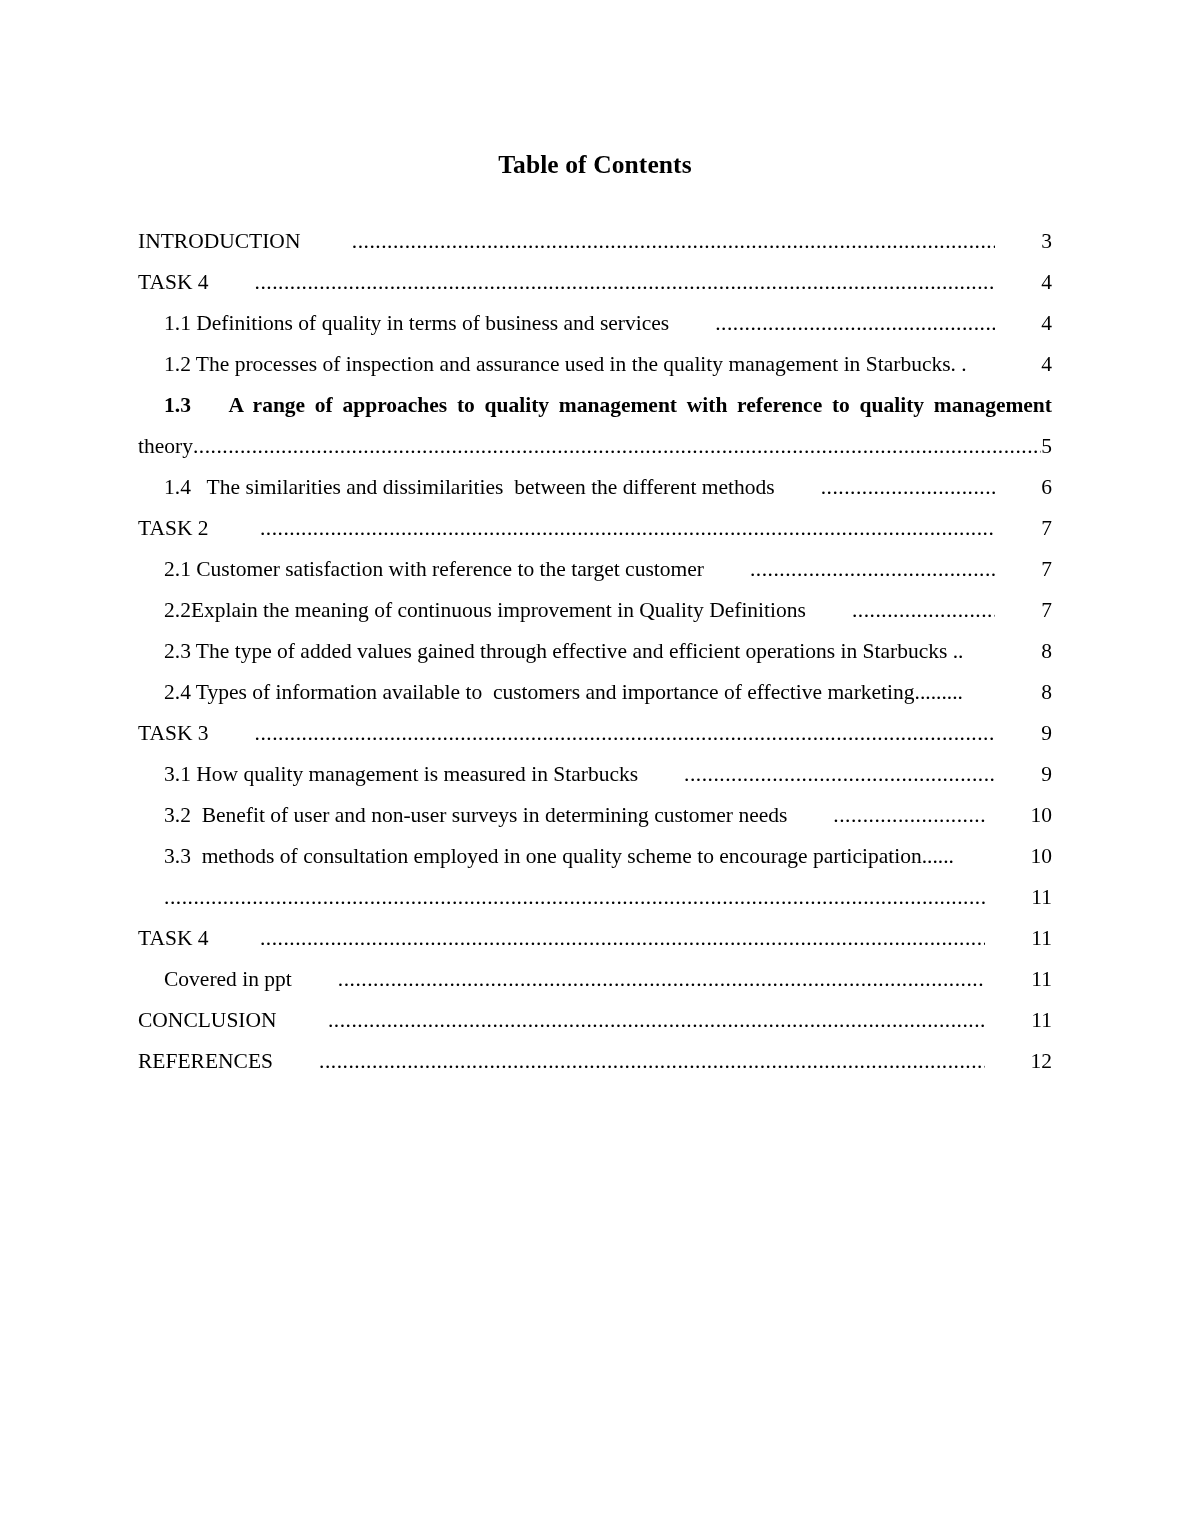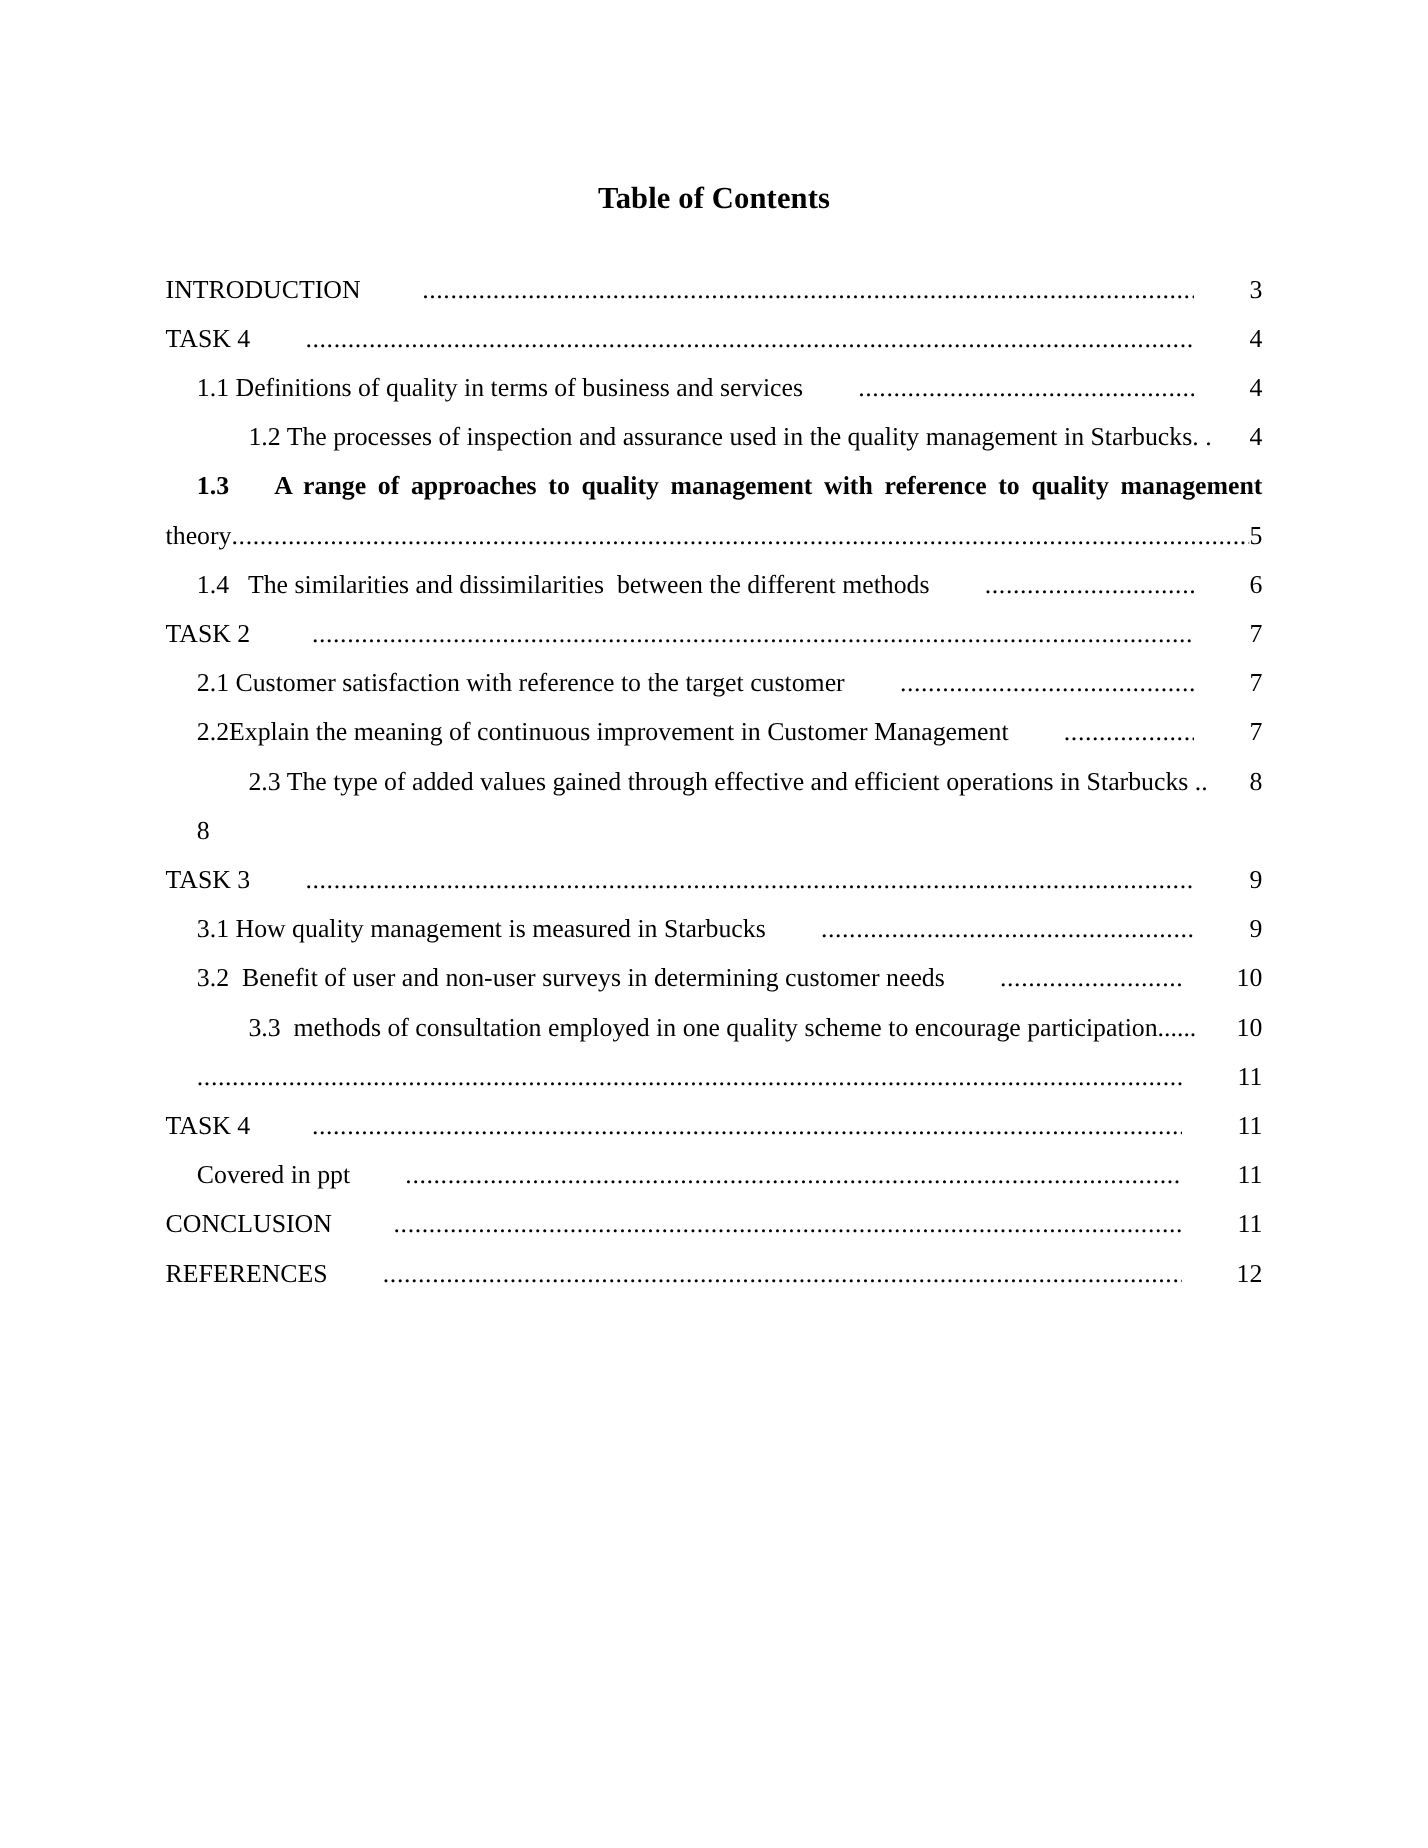--- a/index.html
+++ b/index.html
@@ -117,43 +117,42 @@
   
   .entry-literal {
     display: flex;
     align-items: baseline;
     width: 100%;
     justify-content: space-between;
   }
 
   .entry-literal .entry-label {
     white-space: pre;
-    margin-left: 43px;
   }
 </style>
 </head>
 <body>
 
 <div class="page">
   <div class="content">
 
     <h1 class="toc-title">Table of Contents</h1>
 
     <div class="toc-list" id="toc-list">
         <div class="toc-entry level-1"><div class="entry-row"><span class="entry-label">INTRODUCTION </span><span class="entry-leader"></span><span class="entry-page">3</span></div></div>
         <div class="toc-entry level-1"><div class="entry-row"><span class="entry-label">TASK 4</span><span class="entry-leader"></span><span class="entry-page">4</span></div></div>
         <div class="toc-entry level-2"><div class="entry-row"><span class="entry-label">1.1 Definitions of quality in terms of business and services</span><span class="entry-leader"></span><span class="entry-page">4</span></div></div>
         <div class="toc-entry level-2"><div class="entry-literal"><span class="entry-label">1.2 The processes of inspection and assurance used in the quality management in Starbucks. .</span><span class="entry-page">4</span></div></div>
         <div class="toc-entry level-2"><div class="entry-wrapped"><div class="wrapped-first">1.3    A range of approaches to quality management with reference to quality management</div><div class="wrapped-second"><span class="entry-label">theory</span><span class="entry-leader"></span><span class="entry-page">5</span></div></div></div>
         <div class="toc-entry level-2"><div class="entry-row"><span class="entry-label">1.4   The similarities and dissimilarities  between the different methods</span><span class="entry-leader"></span><span class="entry-page">6</span></div></div>
         <div class="toc-entry level-1"><div class="entry-row"><span class="entry-label">TASK 2 </span><span class="entry-leader"></span><span class="entry-page">7</span></div></div>
         <div class="toc-entry level-2"><div class="entry-row"><span class="entry-label">2.1 Customer satisfaction with reference to the target customer</span><span class="entry-leader"></span><span class="entry-page">7</span></div></div>
-        <div class="toc-entry level-2"><div class="entry-row"><span class="entry-label">2.2Explain the meaning of continuous improvement in Customer Management</span><span class="entry-leader"></span><span class="entry-page">7</span></div></div>
+        <div class="toc-entry level-2"><div class="entry-row"><span class="entry-label">2.2Explain the meaning of continuous improvement in Quality Definitions</span><span class="entry-leader"></span><span class="entry-page">7</span></div></div>
         <div class="toc-entry level-2"><div class="entry-literal"><span class="entry-label">2.3 The type of added values gained through effective and efficient operations in Starbucks ..</span><span class="entry-page">8</span></div></div>
-        <div class="toc-entry level-2"><div class="entry-literal"><span class="entry-page">8</span></div></div>
+        <div class="toc-entry level-2"><div class="entry-literal"><span class="entry-label">2.4 Types of information available to  customers and importance of effective marketing.........</span><span class="entry-page">8</span></div></div>
         <div class="toc-entry level-1"><div class="entry-row"><span class="entry-label">TASK 3</span><span class="entry-leader"></span><span class="entry-page">9</span></div></div>
         <div class="toc-entry level-2"><div class="entry-row"><span class="entry-label">3.1 How quality management is measured in Starbucks</span><span class="entry-leader"></span><span class="entry-page">9</span></div></div>
         <div class="toc-entry level-2"><div class="entry-row"><span class="entry-label">3.2  Benefit of user and non-user surveys in determining customer needs</span><span class="entry-leader"></span><span class="entry-page">10</span></div></div>
         <div class="toc-entry level-2"><div class="entry-literal"><span class="entry-label">3.3  methods of consultation employed in one quality scheme to encourage participation......</span><span class="entry-page">10</span></div></div>
         <div class="toc-entry level-2"><div class="entry-row"><span class="entry-leader"></span><span class="entry-page">11</span></div></div>
         <div class="toc-entry level-1"><div class="entry-row"><span class="entry-label">TASK 4 </span><span class="entry-leader"></span><span class="entry-page">11</span></div></div>
         <div class="toc-entry level-2"><div class="entry-row"><span class="entry-label">Covered in ppt</span><span class="entry-leader"></span><span class="entry-page">11</span></div></div>
         <div class="toc-entry level-1"><div class="entry-row"><span class="entry-label">CONCLUSION </span><span class="entry-leader"></span><span class="entry-page">11</span></div></div>
         <div class="toc-entry level-1"><div class="entry-row"><span class="entry-label">REFERENCES</span><span class="entry-leader"></span><span class="entry-page">12</span></div></div>
       </div>

